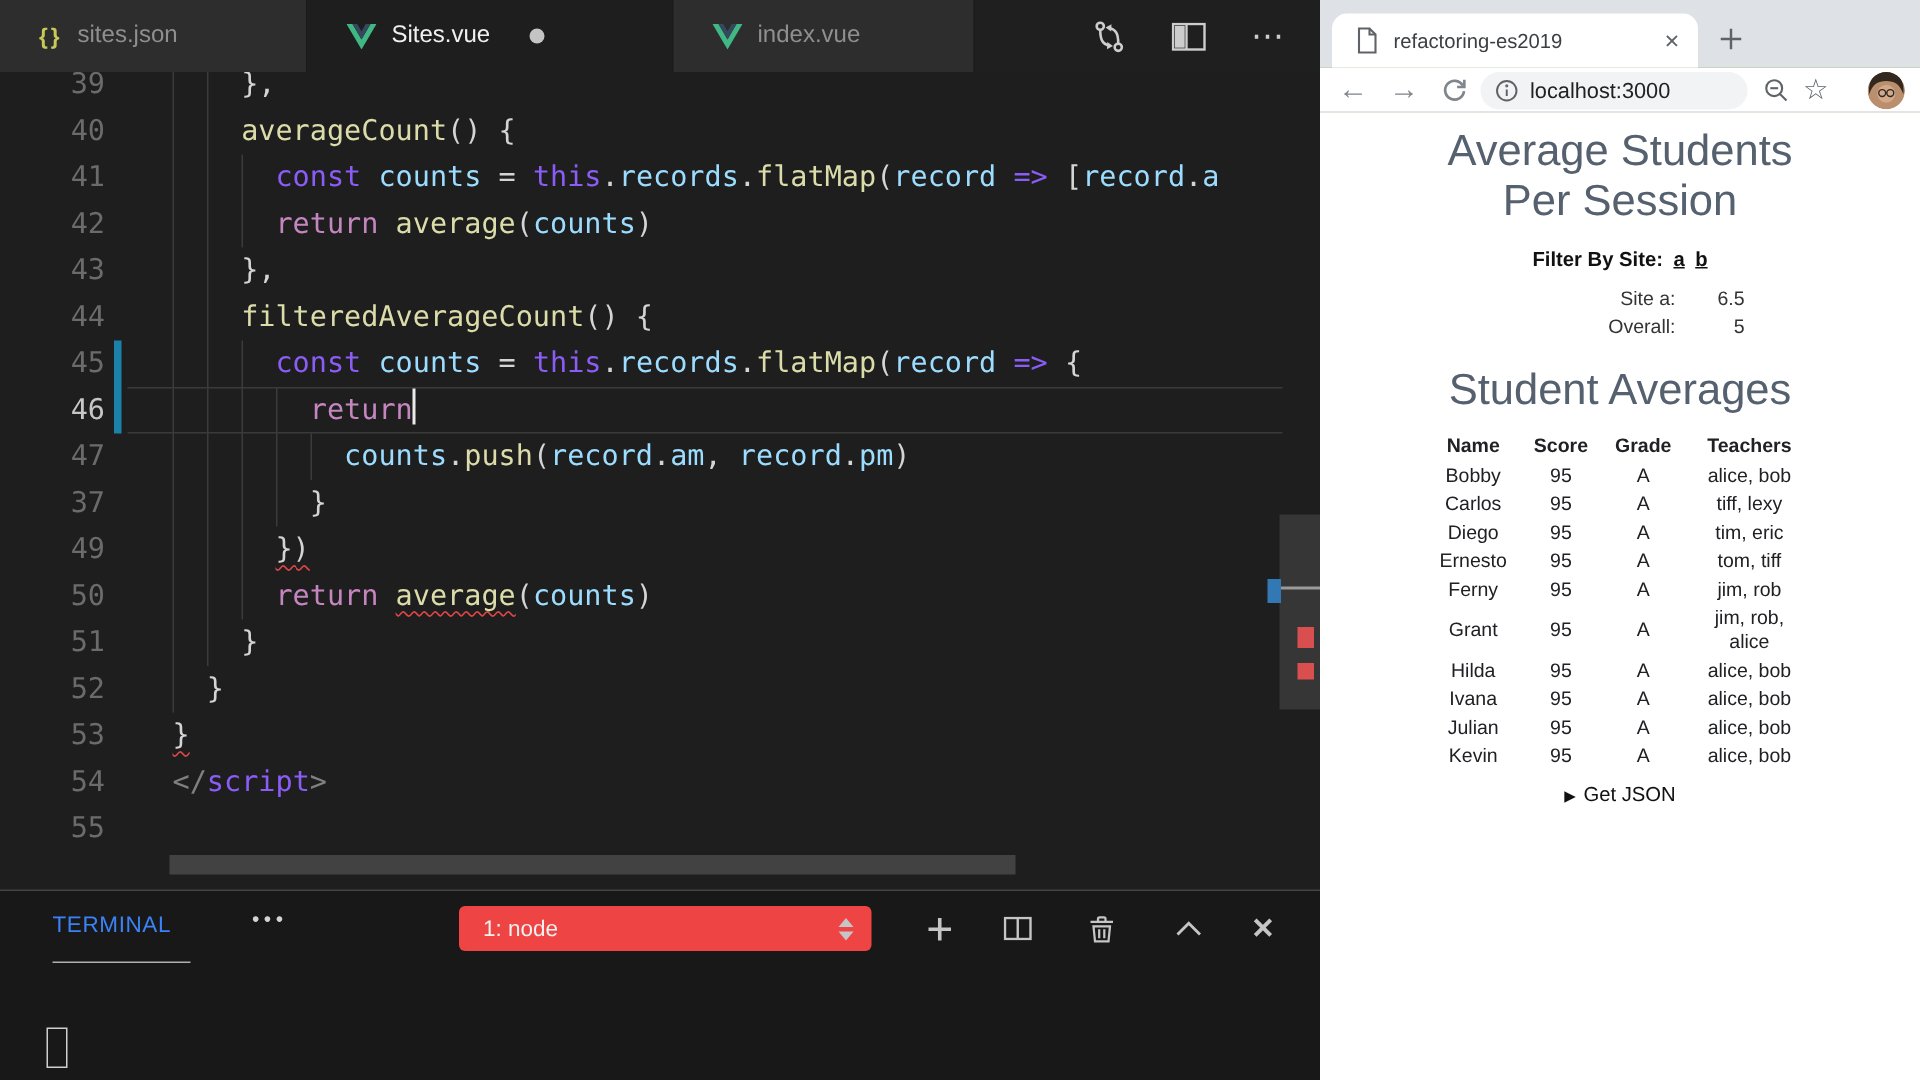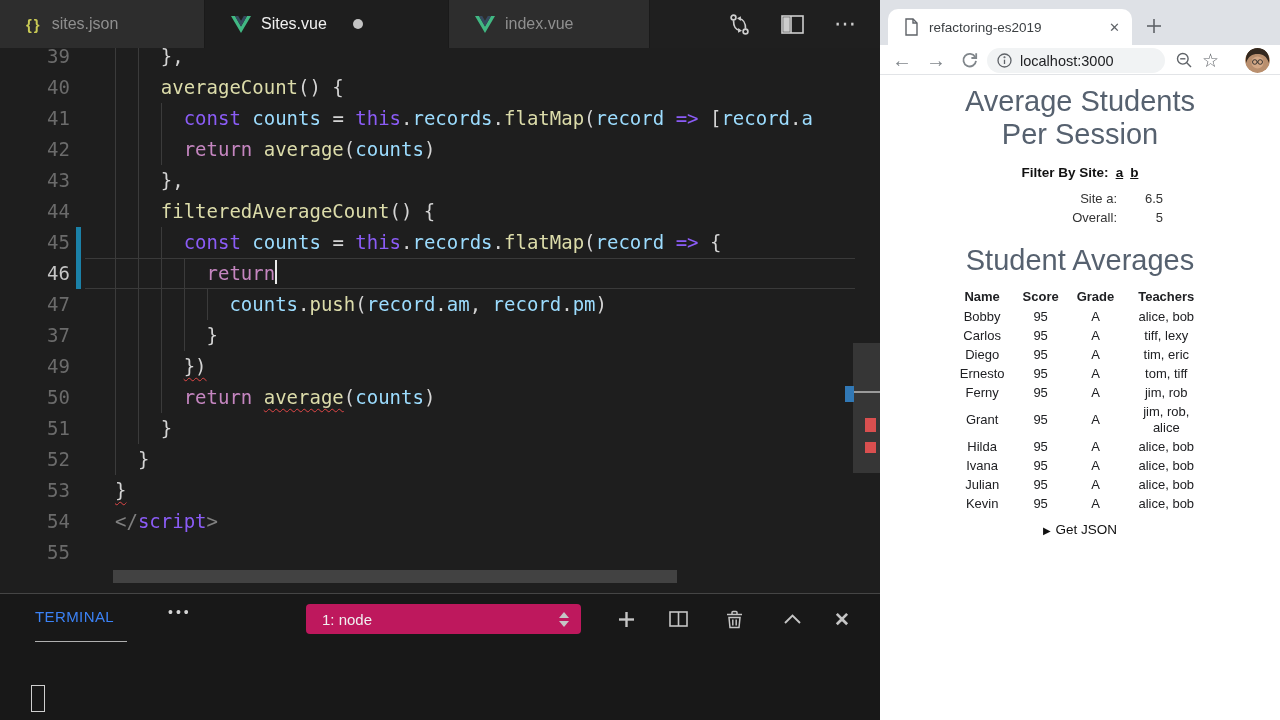--- a/index.html
+++ b/index.html
@@ -42,21 +42,21 @@
   .ovr-blue { position:absolute; left:845px; top:338px; width:9px; height:16px; background:#3178b5; }
   .ovr-line { position:absolute; left:854px; top:343px; width:26px; height:2px; background:#9a9a9a; }
   .ovr-red1 { position:absolute; left:865px; top:370px; width:11px; height:14px; background:#d94f4f; }
   .ovr-red2 { position:absolute; left:865px; top:394px; width:11px; height:11px; background:#d94f4f; }
 
   
   .terminal { position:absolute; left:0; top:593px; width:880px; height:127px; background:#181818; border-top:1px solid #454545; }
   .term-title { position:absolute; left:35px; top:14px; font-size:15px; color:#3b82f6; letter-spacing:.4px; }
   .term-underline { position:absolute; left:35px; top:47px; width:92px; height:1px; background:#b0b0b0; }
   .term-dots { position:absolute; left:168px; top:10px; color:#d4d4d4; font-size:14px; letter-spacing:3px; }
-  .term-select { position:absolute; left:306px; top:10px; width:275px; height:30px; background:#be185d; border-radius:4px;
+  .term-select { position:absolute; left:306px; top:10px; width:275px; height:30px; background:#ef4444; border-radius:4px;
                  display:flex; align-items:center; padding:0 12px 0 16px; }
   .term-select .sel-text { color:#f0f0f0; font-size:15px; flex:1; }
   .sel-arrows { display:flex; flex-direction:column; gap:3px; align-items:center; }
   .tri-up { width:0; height:0; border-left:5px solid transparent; border-right:5px solid transparent; border-bottom:6px solid #c5c5c5; }
   .tri-dn { width:0; height:0; border-left:5px solid transparent; border-right:5px solid transparent; border-top:6px solid #c5c5c5; }
   .term-ic { position:absolute; top:10px; width:30px; height:30px; display:flex; align-items:center; justify-content:center; color:#c5c5c5; }
   .xglyph { font-size:19px; color:#c5c5c5; font-weight:bold; }
   .term-cursor { position:absolute; left:31px; top:91px; width:14px; height:27px; border:1.5px solid #cfcfcf; }
 
   

